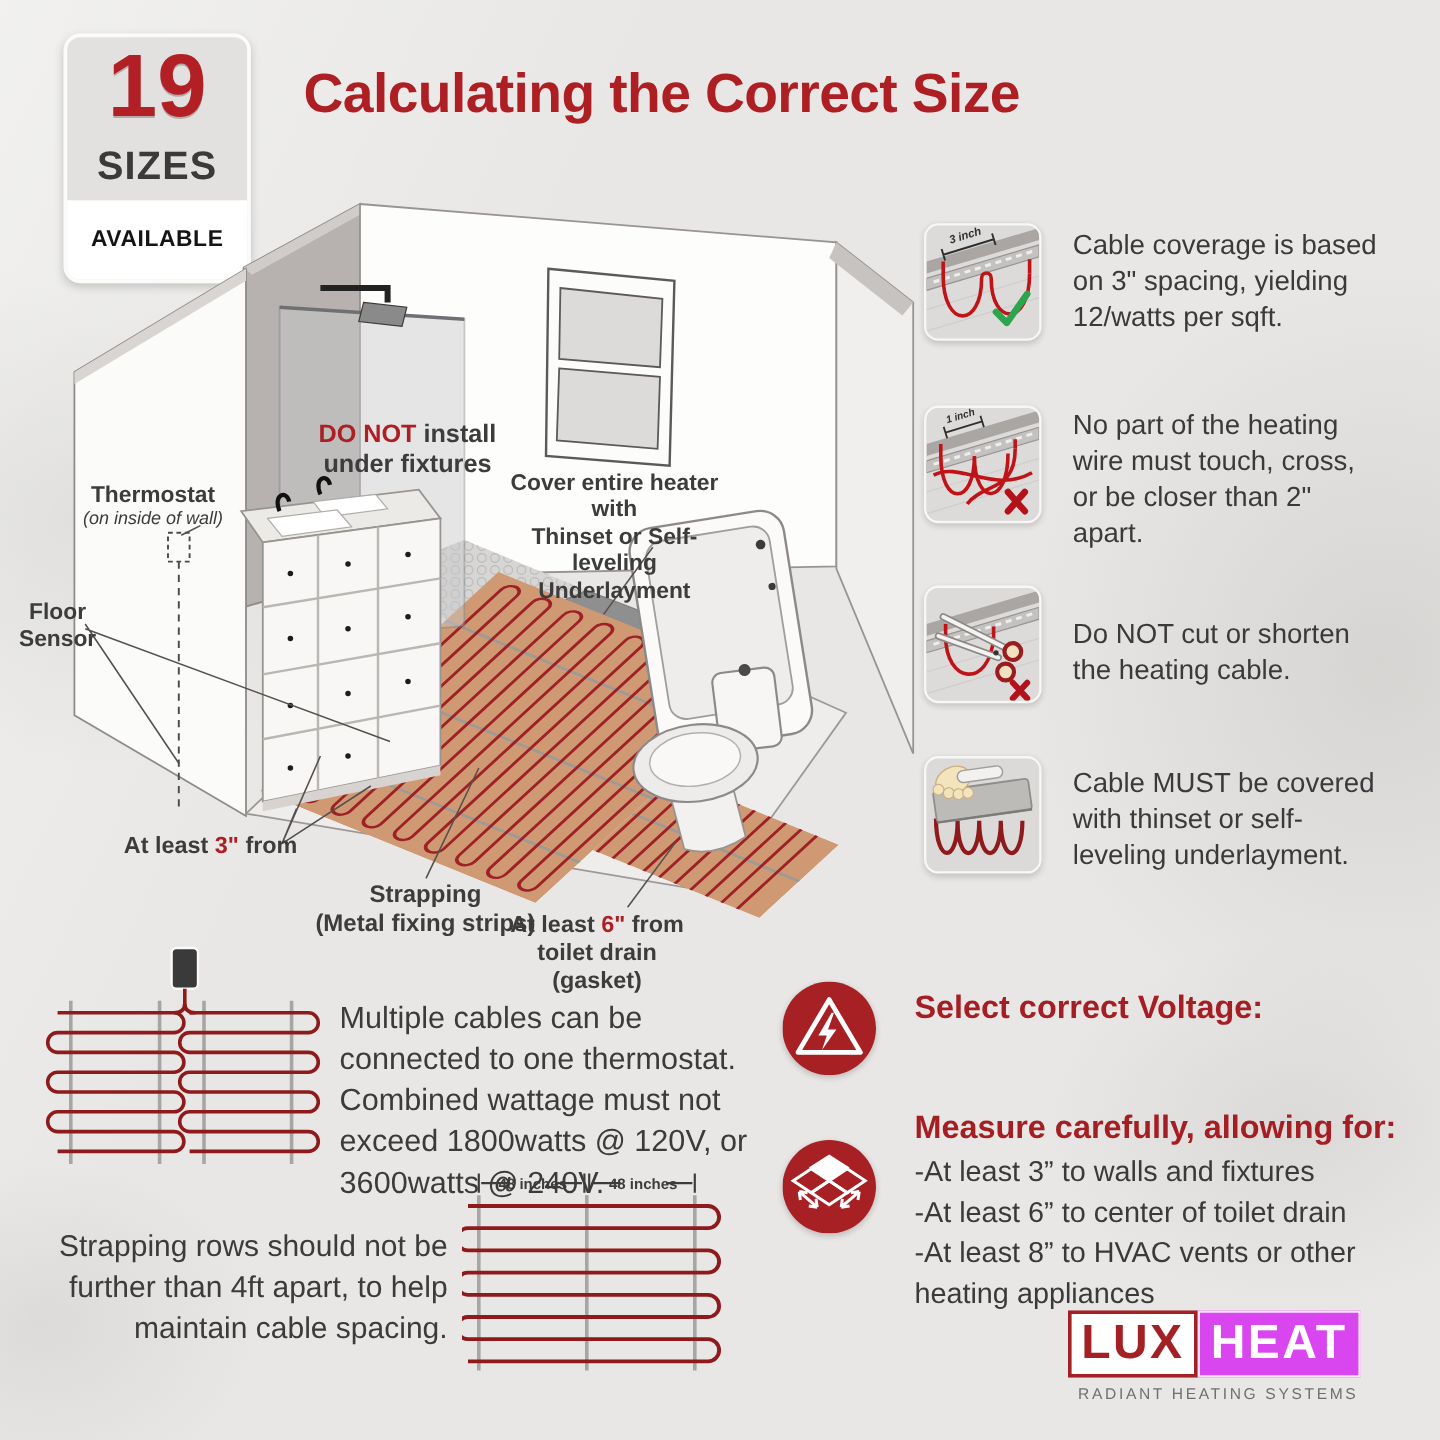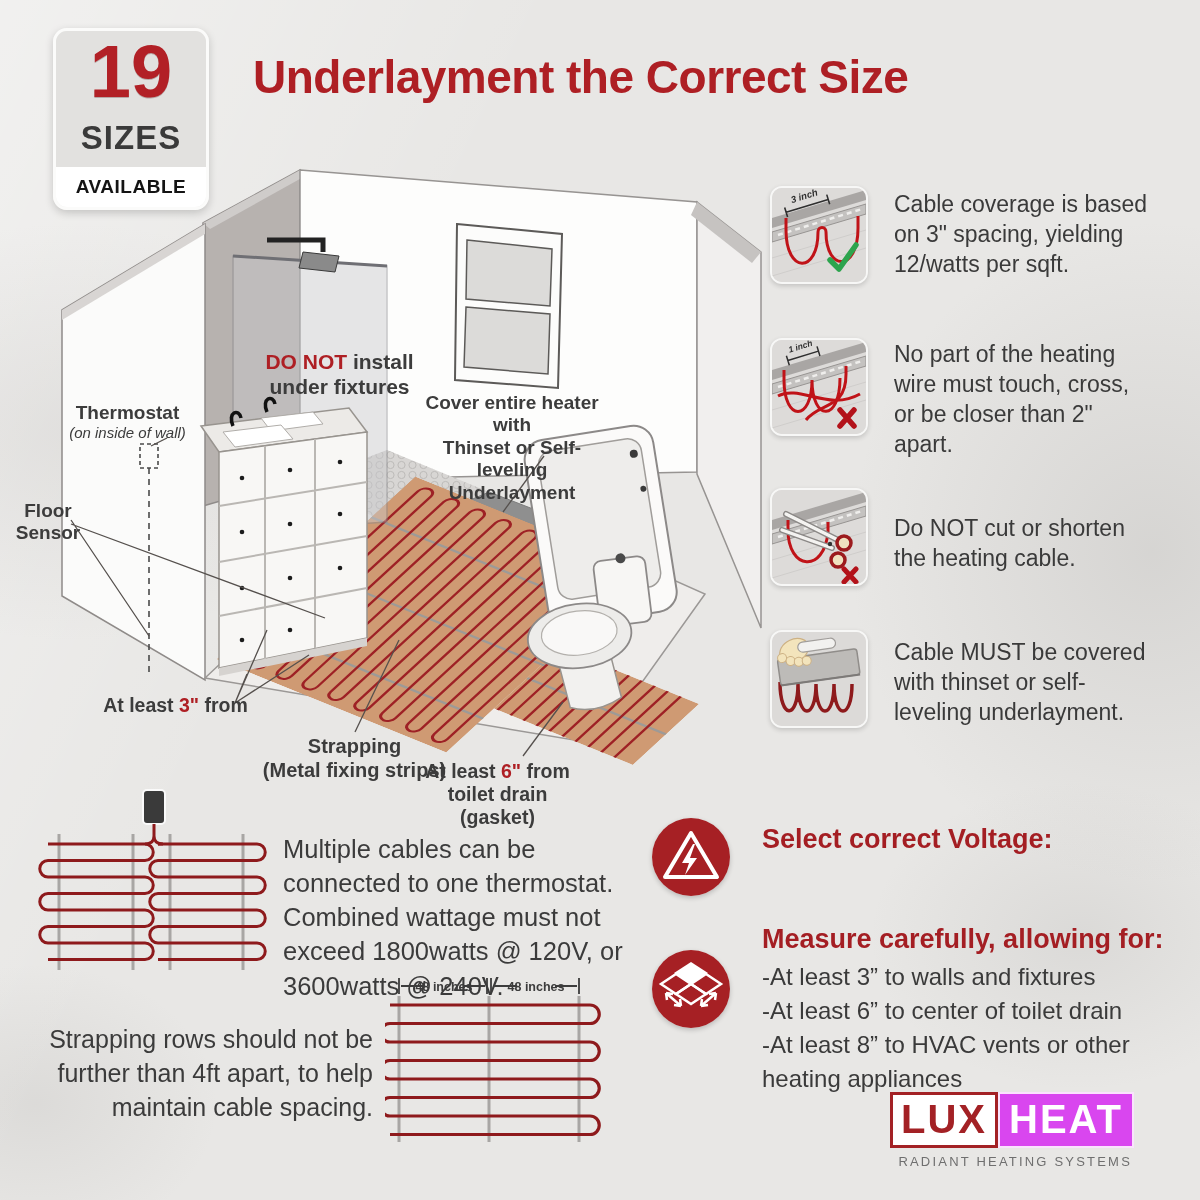--- a/index.html
+++ b/index.html
@@ -14,21 +14,21 @@
   .abs{position:absolute;}
   .red{color:#ae1f24;font-weight:700;}
   .prel{white-space:pre-line;}
 
   
   .badge{left:53px;top:28px;width:150px;border-radius:14px;overflow:hidden;
          border:3px solid #fbfbfa;box-shadow:0 3px 8px rgba(0,0,0,.18);text-align:center;}
   .badge-top{background:#e2e1df;padding:6px 10px 10px;}
   .badge-num{font-size:74px;line-height:.95;font-weight:800;color:#b22026;text-shadow:0 1px 0 rgba(60,0,0,.25);}
   .badge-sizes{font-size:33px;font-weight:800;color:#3a3a3a;letter-spacing:1px;margin-top:12px;}
-  .badge-bottom{background:#ffffff;padding:9px 0;}
+  .badge-bottom{background:#ffffff;padding:22px 0;}
   .badge-avail{font-size:19px;font-weight:800;color:#141414;letter-spacing:.5px;}
 
   .page-title{left:253px;top:50px;width:700px;font-size:46px;font-weight:800;color:#ae1f24;letter-spacing:-.5px;}
 
   
   .dlab{position:absolute;text-align:center;color:#3c3c3c;font-weight:600;line-height:1.18;z-index:5;}
   .dlab .sub{display:block;font-style:italic;font-weight:500;font-size:15px;}
 
   
   .rule{position:absolute;left:770px;display:flex;gap:26px;width:430px;}
@@ -63,21 +63,21 @@
   <div class="abs badge">
     <div class="badge-top">
       <div class="badge-num">19</div>
       <div class="badge-sizes">SIZES</div>
     </div>
     <div class="badge-bottom">
       <div class="badge-avail">AVAILABLE</div>
     </div>
   </div>
 
-  <div class="abs page-title">Underlayment the Correct Size</div>
+  <div class="abs page-title">Calculating the Correct Size</div>
 
   <svg class="abs" style="left:55px;top:160px;" width="710" height="650" viewBox="0 0 710 650">
     <defs>
       <pattern id="hexp" width="11" height="10" patternUnits="userSpaceOnUse">
         <circle cx="5.5" cy="5" r="3.6" fill="none" stroke="#bcbab8" stroke-width="1"></circle>
       </pattern>
       <clipPath id="matclip">
           <rect x="-10" y="-12" width="270" height="248"></rect>
           <rect x="55" y="236" width="90" height="150"></rect>
         </clipPath>

